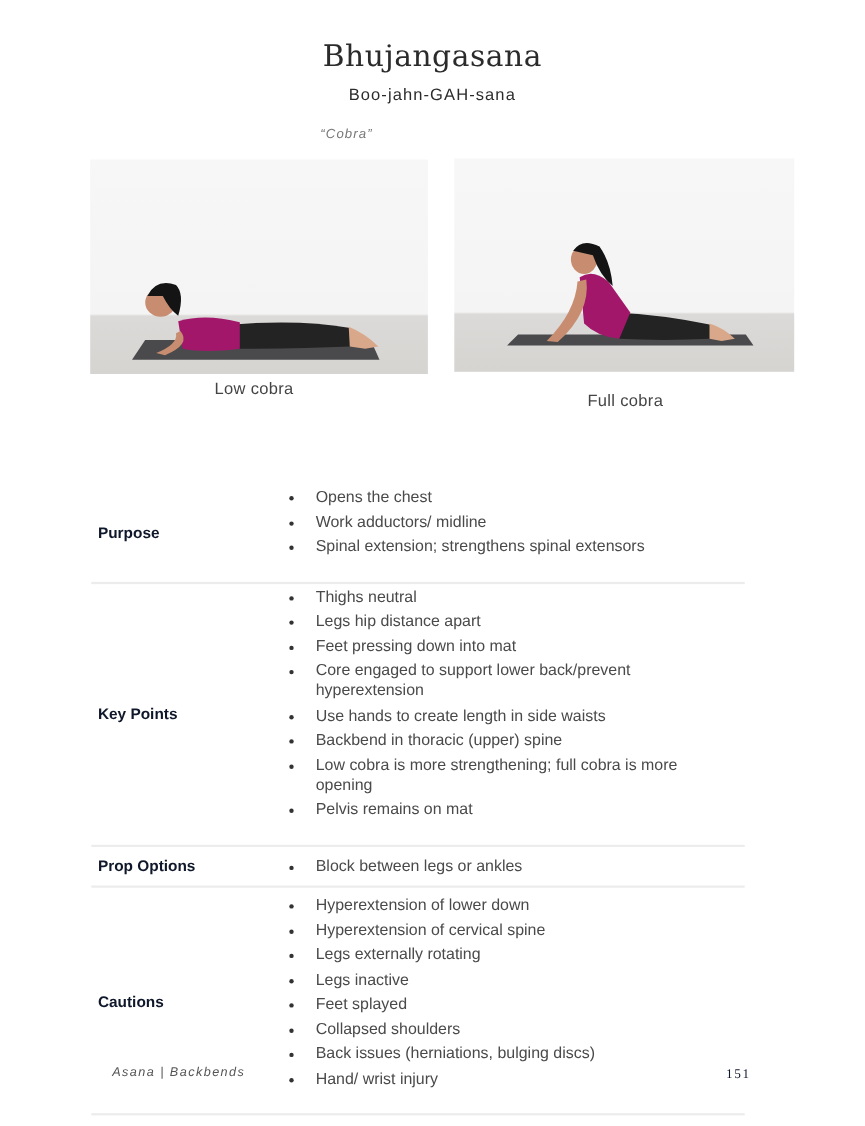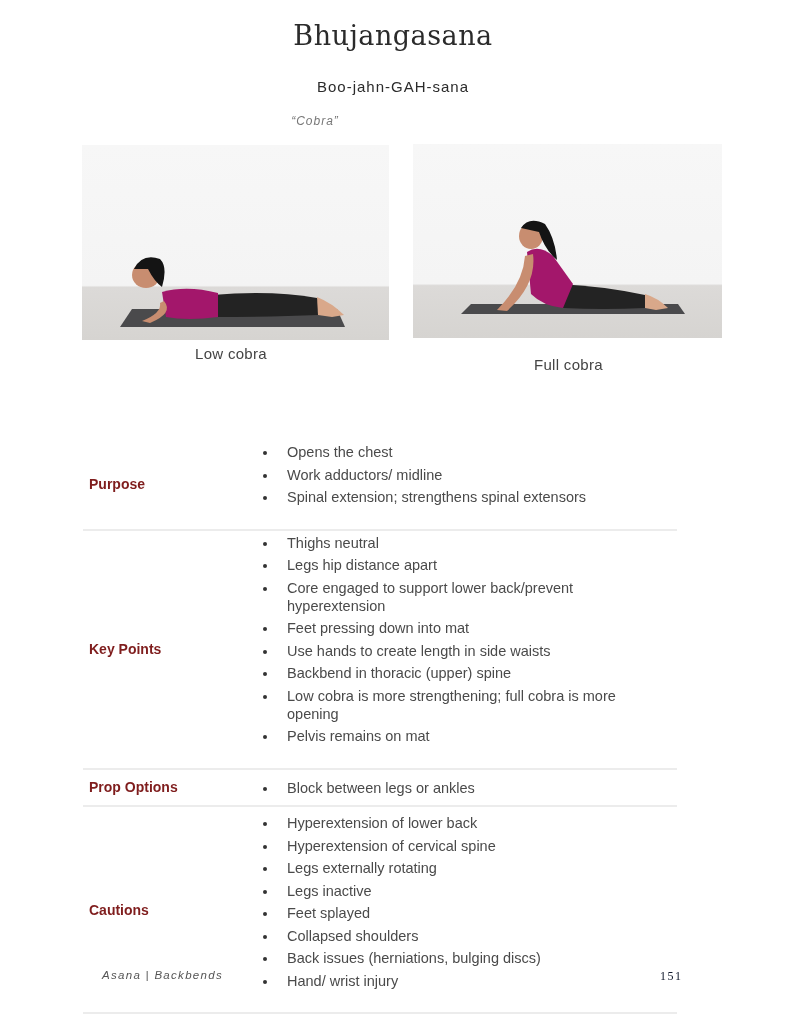--- a/index.html
+++ b/index.html
@@ -1,20 +1,20 @@
 <!DOCTYPE html>
 <html><head>
   <meta charset="utf-8">
   <style>
     * { box-sizing: border-box; margin: 0; padding: 0; }
     html, body { width: 786px; height: 1024px; background: #ffffff; overflow: hidden; }
     body { position: relative; font-family: "DejaVu Sans", sans-serif; color: #3a3a3a; }
 
     .title {
-      position: absolute; left: 0; width: 786px; top: 20px; text-align: center;
+      position: absolute; left: 0; width: 786px; top: 36px; text-align: center;
       font-family: "DejaVu Serif", serif; font-size: 27px; color: #2b2b2b; letter-spacing: 0.5px;
     }
     .pron {
       position: absolute; left: 0; width: 786px; top: 78px; text-align: center;
       font-family: "Liberation Sans", sans-serif; font-weight: normal; font-size: 15px;
       color: #2b2b2b; letter-spacing: 1px;
     }
     .translation {
       position: absolute; left: 0; width: 630px; top: 114px; text-align: center;
       font-family: "Liberation Sans", sans-serif; font-style: italic; font-size: 12px;
@@ -29,21 +29,21 @@
     .photo.full { left: 413px; top: 144px; width: 309px; height: 194px; }
     .caption {
       position: absolute; font-family: "Liberation Sans", sans-serif; font-size: 15px;
       color: #444; letter-spacing: 0.3px;
     }
 
     .table { position: absolute; left: 83px; top: 440px; width: 594px; }
     .row { position: relative; display: flex; border-bottom: 2px solid #ececec; }
     .row .label {
       width: 180px; padding-left: 6px; display: flex; align-items: center;
-      font-family: "Liberation Sans", sans-serif; font-weight: bold; font-size: 14px; color: #7f1d1d;
+      font-family: "Liberation Sans", sans-serif; font-weight: bold; font-size: 14px; color: #0f172a;
     }
     .row ul { list-style: none; flex: 1; padding: 1px 0 18px 0; }
     .row li {
       position: relative; padding-left: 24px; font-family: "Liberation Sans", sans-serif;
       font-size: 14.5px; line-height: 18px; color: #4a4a4a; margin: 2px 0 4.5px 0;
     }
     .row li::before {
       content: ""; position: absolute; left: 0; top: 8px; width: 4px; height: 4px;
       border-radius: 50%; background: #333;
     }
@@ -107,38 +107,38 @@
       <li>Opens the chest</li>
       <li>Work adductors/ midline</li>
       <li>Spinal extension; strengthens spinal extensors</li>
     </ul>
   </div>
   <div class="row">
     <div class="label">Key Points</div>
     <ul>
       <li>Thighs neutral</li>
       <li>Legs hip distance apart</li>
+      <li>Feet pressing down into mat</li>
       <li style="width:330px;">Core engaged to support lower back/prevent hyperextension</li>
-      <li>Feet pressing down into mat</li>
       <li>Use hands to create length in side waists</li>
       <li>Backbend in thoracic (upper) spine</li>
       <li style="width:360px;">Low cobra is more strengthening; full cobra is more opening</li>
       <li>Pelvis remains on mat</li>
     </ul>
   </div>
   <div class="row">
     <div class="label">Prop Options</div>
     <ul style="padding:7px 0 4px 0;">
       <li>Block between legs or ankles</li>
     </ul>
   </div>
   <div class="row">
     <div class="label">Cautions</div>
     <ul style="padding-top:5px;">
-      <li>Hyperextension of lower back</li>
+      <li>Hyperextension of lower down</li>
       <li>Hyperextension of cervical spine</li>
       <li>Legs externally rotating</li>
       <li>Legs inactive</li>
       <li>Feet splayed</li>
       <li>Collapsed shoulders</li>
       <li>Back issues (herniations, bulging discs)</li>
       <li>Hand/ wrist injury</li>
     </ul>
   </div>
 </div>

